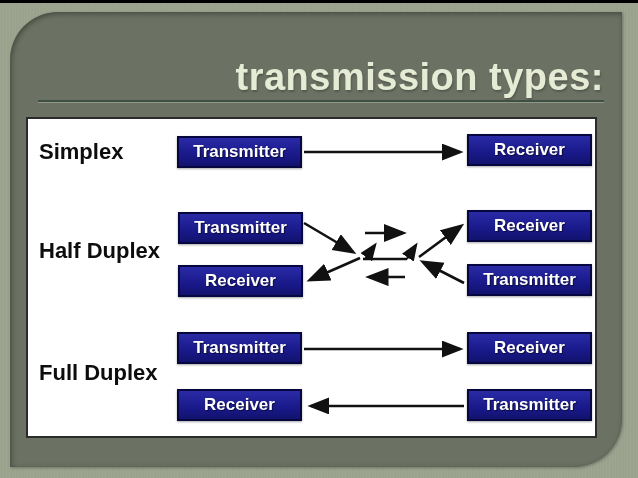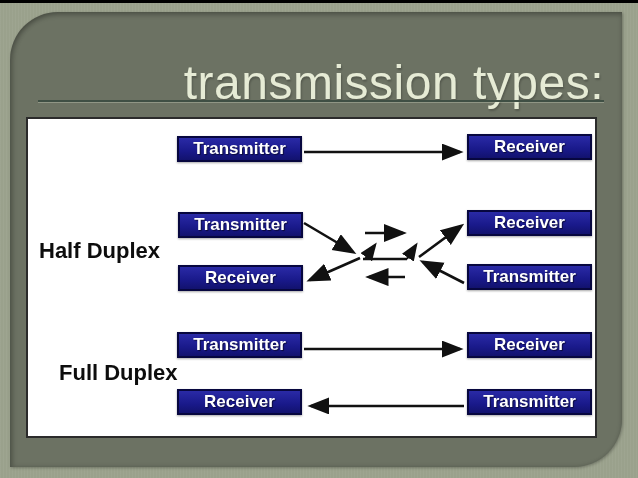--- a/index.html
+++ b/index.html
@@ -11,21 +11,21 @@
   }
   .top-strip{position:absolute;top:0;left:0;right:0;height:3px;background:var(--top-strip,#000);}
   .panel{
     position:absolute;left:10px;top:12px;width:612px;height:455px;
     background:var(--panel-bg,#6c7263);
     border-radius:48px 0 48px 0;
     box-shadow:inset 0 3px 5px rgba(0,0,0,.22), inset 3px 0 5px rgba(0,0,0,.18), 1px 1px 3px rgba(0,0,0,.28);
   }
   .title{
     position:absolute;top:46px;right:18px;
-    font-size:48px;line-height:1.05;font-weight:400;
+    font-size:38px;line-height:1.05;font-weight:700;
     color:var(--title-text,#e6ebd5);
     text-shadow:1px 2px 2px rgba(0,0,0,.22);
     letter-spacing:.5px;white-space:nowrap;
   }
   .rule{
     position:absolute;left:28px;top:88px;width:566px;height:2px;
     background:var(--rule,#3f4f44);
     box-shadow:0 1px 0 rgba(230,235,213,.3);
   }
   .canvas{
@@ -34,23 +34,23 @@
     border:2px solid var(--canvas-border,#2b2b2b);
     box-sizing:content-box;
   }
   .arrows{position:absolute;left:0;top:0;width:567px;height:317px;}
   .row-label{
     position:absolute;font-size:22px;font-weight:bold;
     color:var(--label-text,#0d0d0d);white-space:nowrap;
   }
   .lbl-simplex{left:11px;top:20px;}
   .lbl-half{left:11px;top:119px;text-align:right;}
-  .lbl-full{left:11px;top:241px;margin-left:20px;}
+  .lbl-full{left:11px;top:241px;}
   .node{
-    position:absolute;width:125px;height:26px;box-sizing:border-box;
+    position:absolute;width:125px;height:32px;box-sizing:border-box;
     background:linear-gradient(180deg,#2a2aa6 0%,#19198a 60%,#12126e 100%);
     border:2px solid var(--node-border,#07073f);
     color:var(--node-text,#fff);
     font-size:17px;font-weight:bold;
     display:flex;align-items:center;justify-content:center;
     text-shadow:1px 1px 1px rgba(0,0,0,.55);
     box-shadow:0 1px 2px rgba(0,0,0,.35);
   }
   .s-lt{left:149px;top:17px;} .s-rt{left:439px;top:15px;}
   .hd-lt{left:150px;top:93px;} .hd-lb{left:150px;top:146px;}
@@ -99,20 +99,21 @@
       </g>
 
       <g>
         <line x1="276" y1="230" x2="432" y2="230" stroke="#111111" stroke-width="2.4" marker-end="url(#ah)"></line>
       </g>
       <g>
         <line x1="436" y1="287" x2="283" y2="287" stroke="#111111" stroke-width="2.4" marker-end="url(#ah)"></line>
       </g>
     </svg>
 
+    <div class="row-label lbl-simplex">Simplex</div>
     <div class="row-label lbl-half">Half Duplex</div>
     <div class="row-label lbl-full">Full Duplex</div>
 
     <div class="node s-lt">Transmitter</div>
     <div class="node s-rt">Receiver</div>
 
     <div class="node hd-lt">Transmitter</div>
     <div class="node hd-lb">Receiver</div>
     <div class="node hd-rt">Receiver</div>
     <div class="node hd-rb">Transmitter</div>

